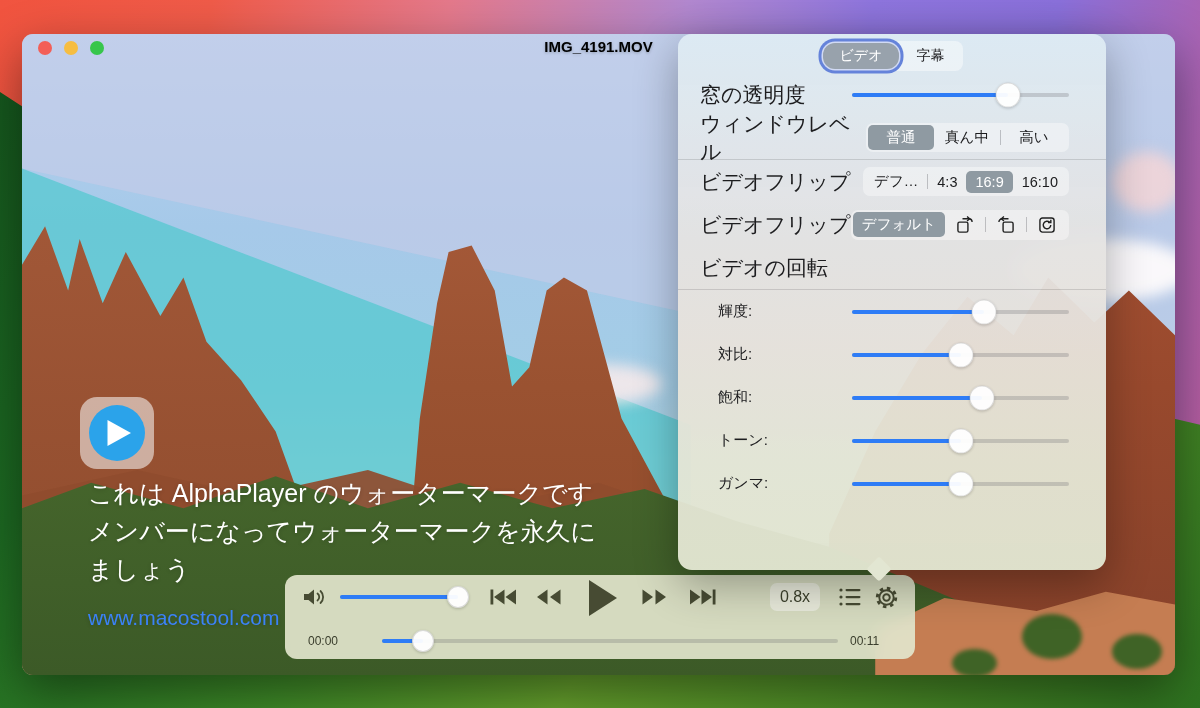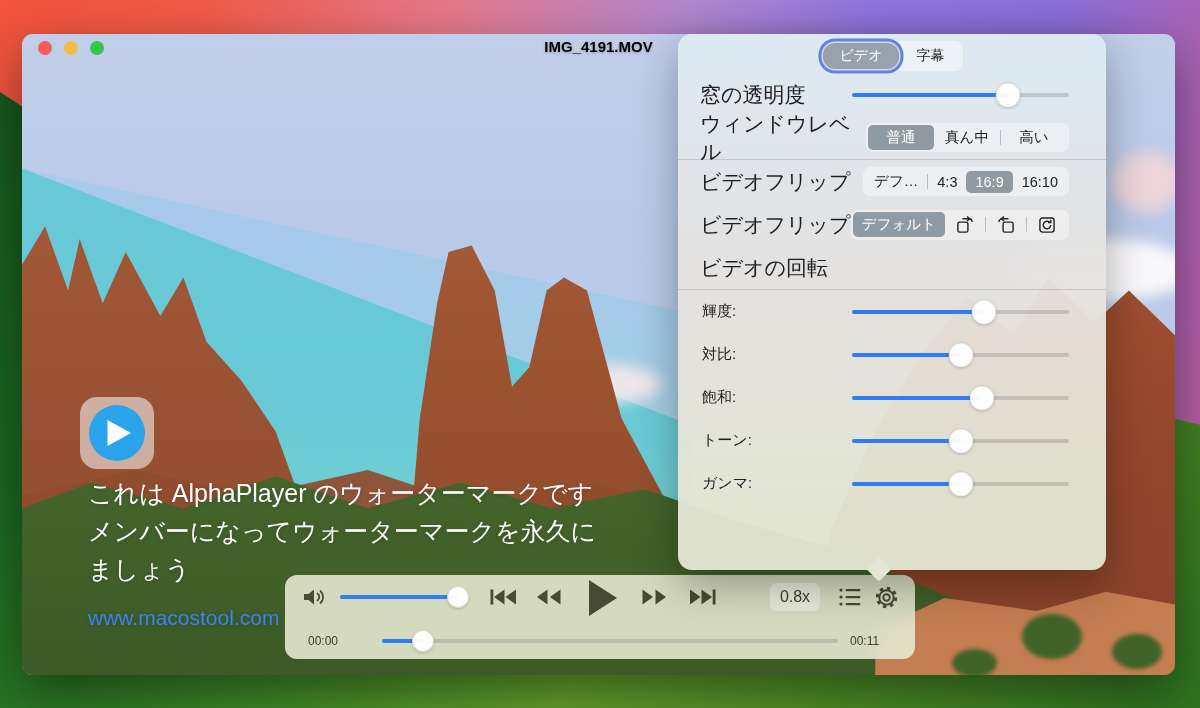--- a/index.html
+++ b/index.html
@@ -85,21 +85,21 @@
   .tab-sel{background:#98a2ac;color:#fff;box-shadow:0 0 0 1.5px rgba(255,255,255,.7),0 0 0 4.5px #6583da;}
   
   .seg{display:inline-flex;align-items:center;background:rgba(255,255,255,.38);border-radius:7px;padding:2px;}
   .seg-item{padding:3px 9px;font-size:14.5px;color:#1c1c1e;border-radius:5px;display:flex;align-items:center;justify-content:center;white-space:nowrap;}
   .seg-sel{background:#8f9aa2;color:#fff;}
   .seg-div{width:1px;height:15px;background:rgba(60,60,67,.28);}
   .seg-icon{padding:3px 10px;}
   
   .reset-btn{width:29px;height:29px;border-radius:50%;background:rgba(255,255,255,.5);
     display:flex;align-items:center;justify-content:center;margin-right:15px;}
-  .eq-label{font-size:15px;color:#1d1d1f;margin-left:2px;}
+  .eq-label{font-size:15px;color:#1d1d1f;margin-left:18px;}
 </style>
 </head>
 <body>
 
 <div class="wallpaper"></div>
 <div class="wallpaper-green"></div>
 
 <div class="window">
   <div class="scene">
     <div class="layer haze"></div>

